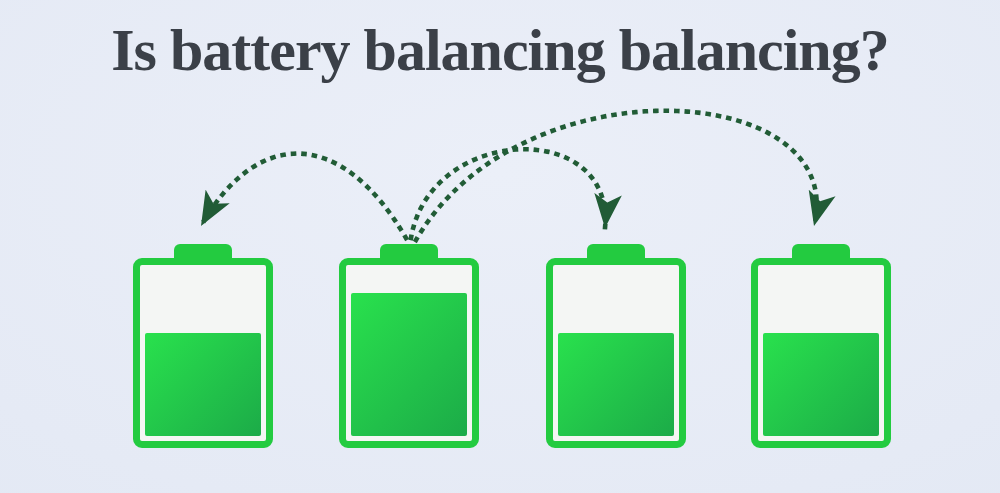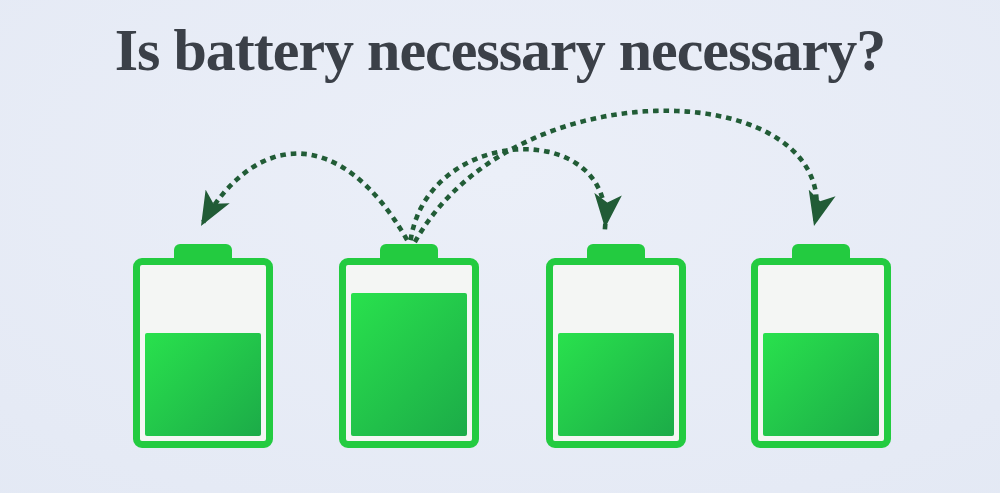--- a/index.html
+++ b/index.html
@@ -90,21 +90,21 @@
   .b1 { left: 133px; }
   .b2 { left: 339px; }
   .b3 { left: 546px; }
   .b4 { left: 751px; }
 </style>
 </head>
 <body>
 
 <div class="canvas">
 
-  <h1 class="title">Is battery necessary necessary?</h1>
+  <h1 class="title">Is battery balancing balancing?</h1>
 
   <svg class="arrow-layer" viewBox="0 0 1000 493" aria-hidden="true">
     <defs>
       <marker id="dart" viewBox="0 0 32 26" refX="32" refY="13" markerUnits="userSpaceOnUse" markerWidth="34" markerHeight="28" orient="auto">
         <path d="M 32 13 L 0 26 L 8 13 L 0 0 Z" style="fill: var(--arrow-green, #215c36);"></path>
       </marker>
     </defs>
     <path class="arrow-path" d="M 406 238 C 340 125, 255 130, 201 226" marker-end="url(#dart)"></path>
     <path class="arrow-path" d="M 411 238 C 430 125, 615 118, 605 228" marker-end="url(#dart)"></path>
     <path class="arrow-path" d="M 416 240 C 520 60, 850 80, 814 226" marker-end="url(#dart)"></path>

